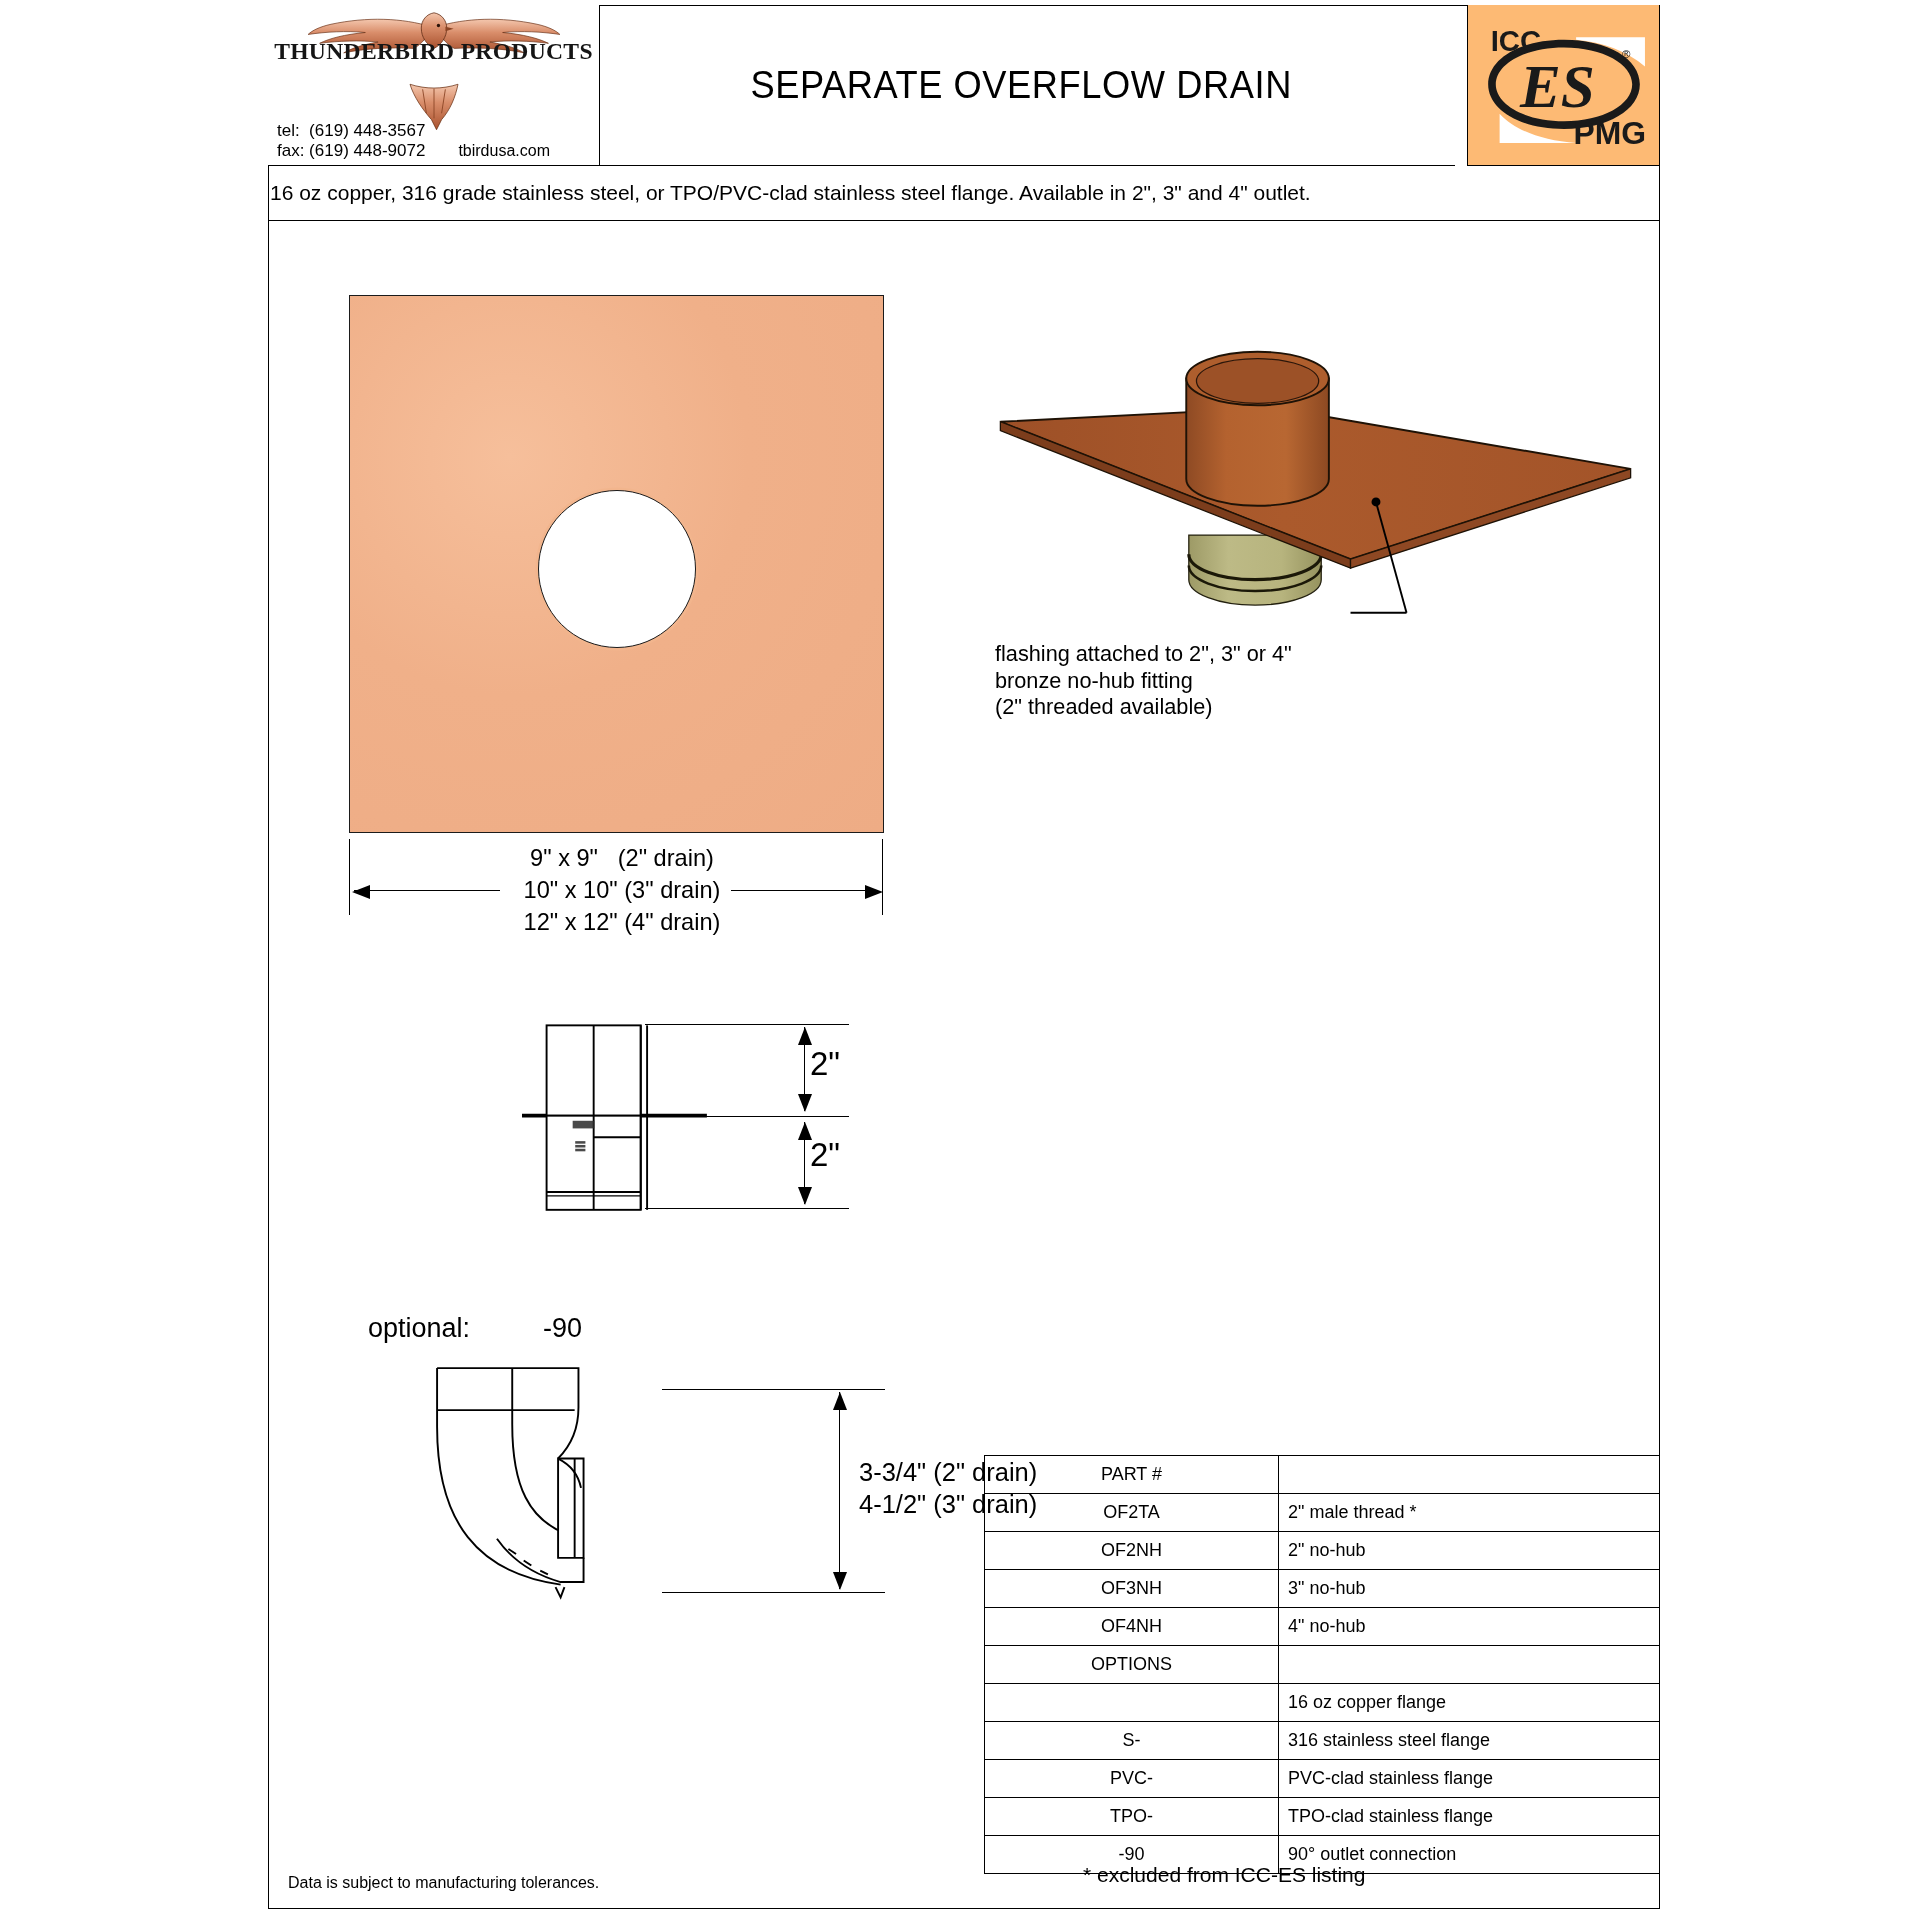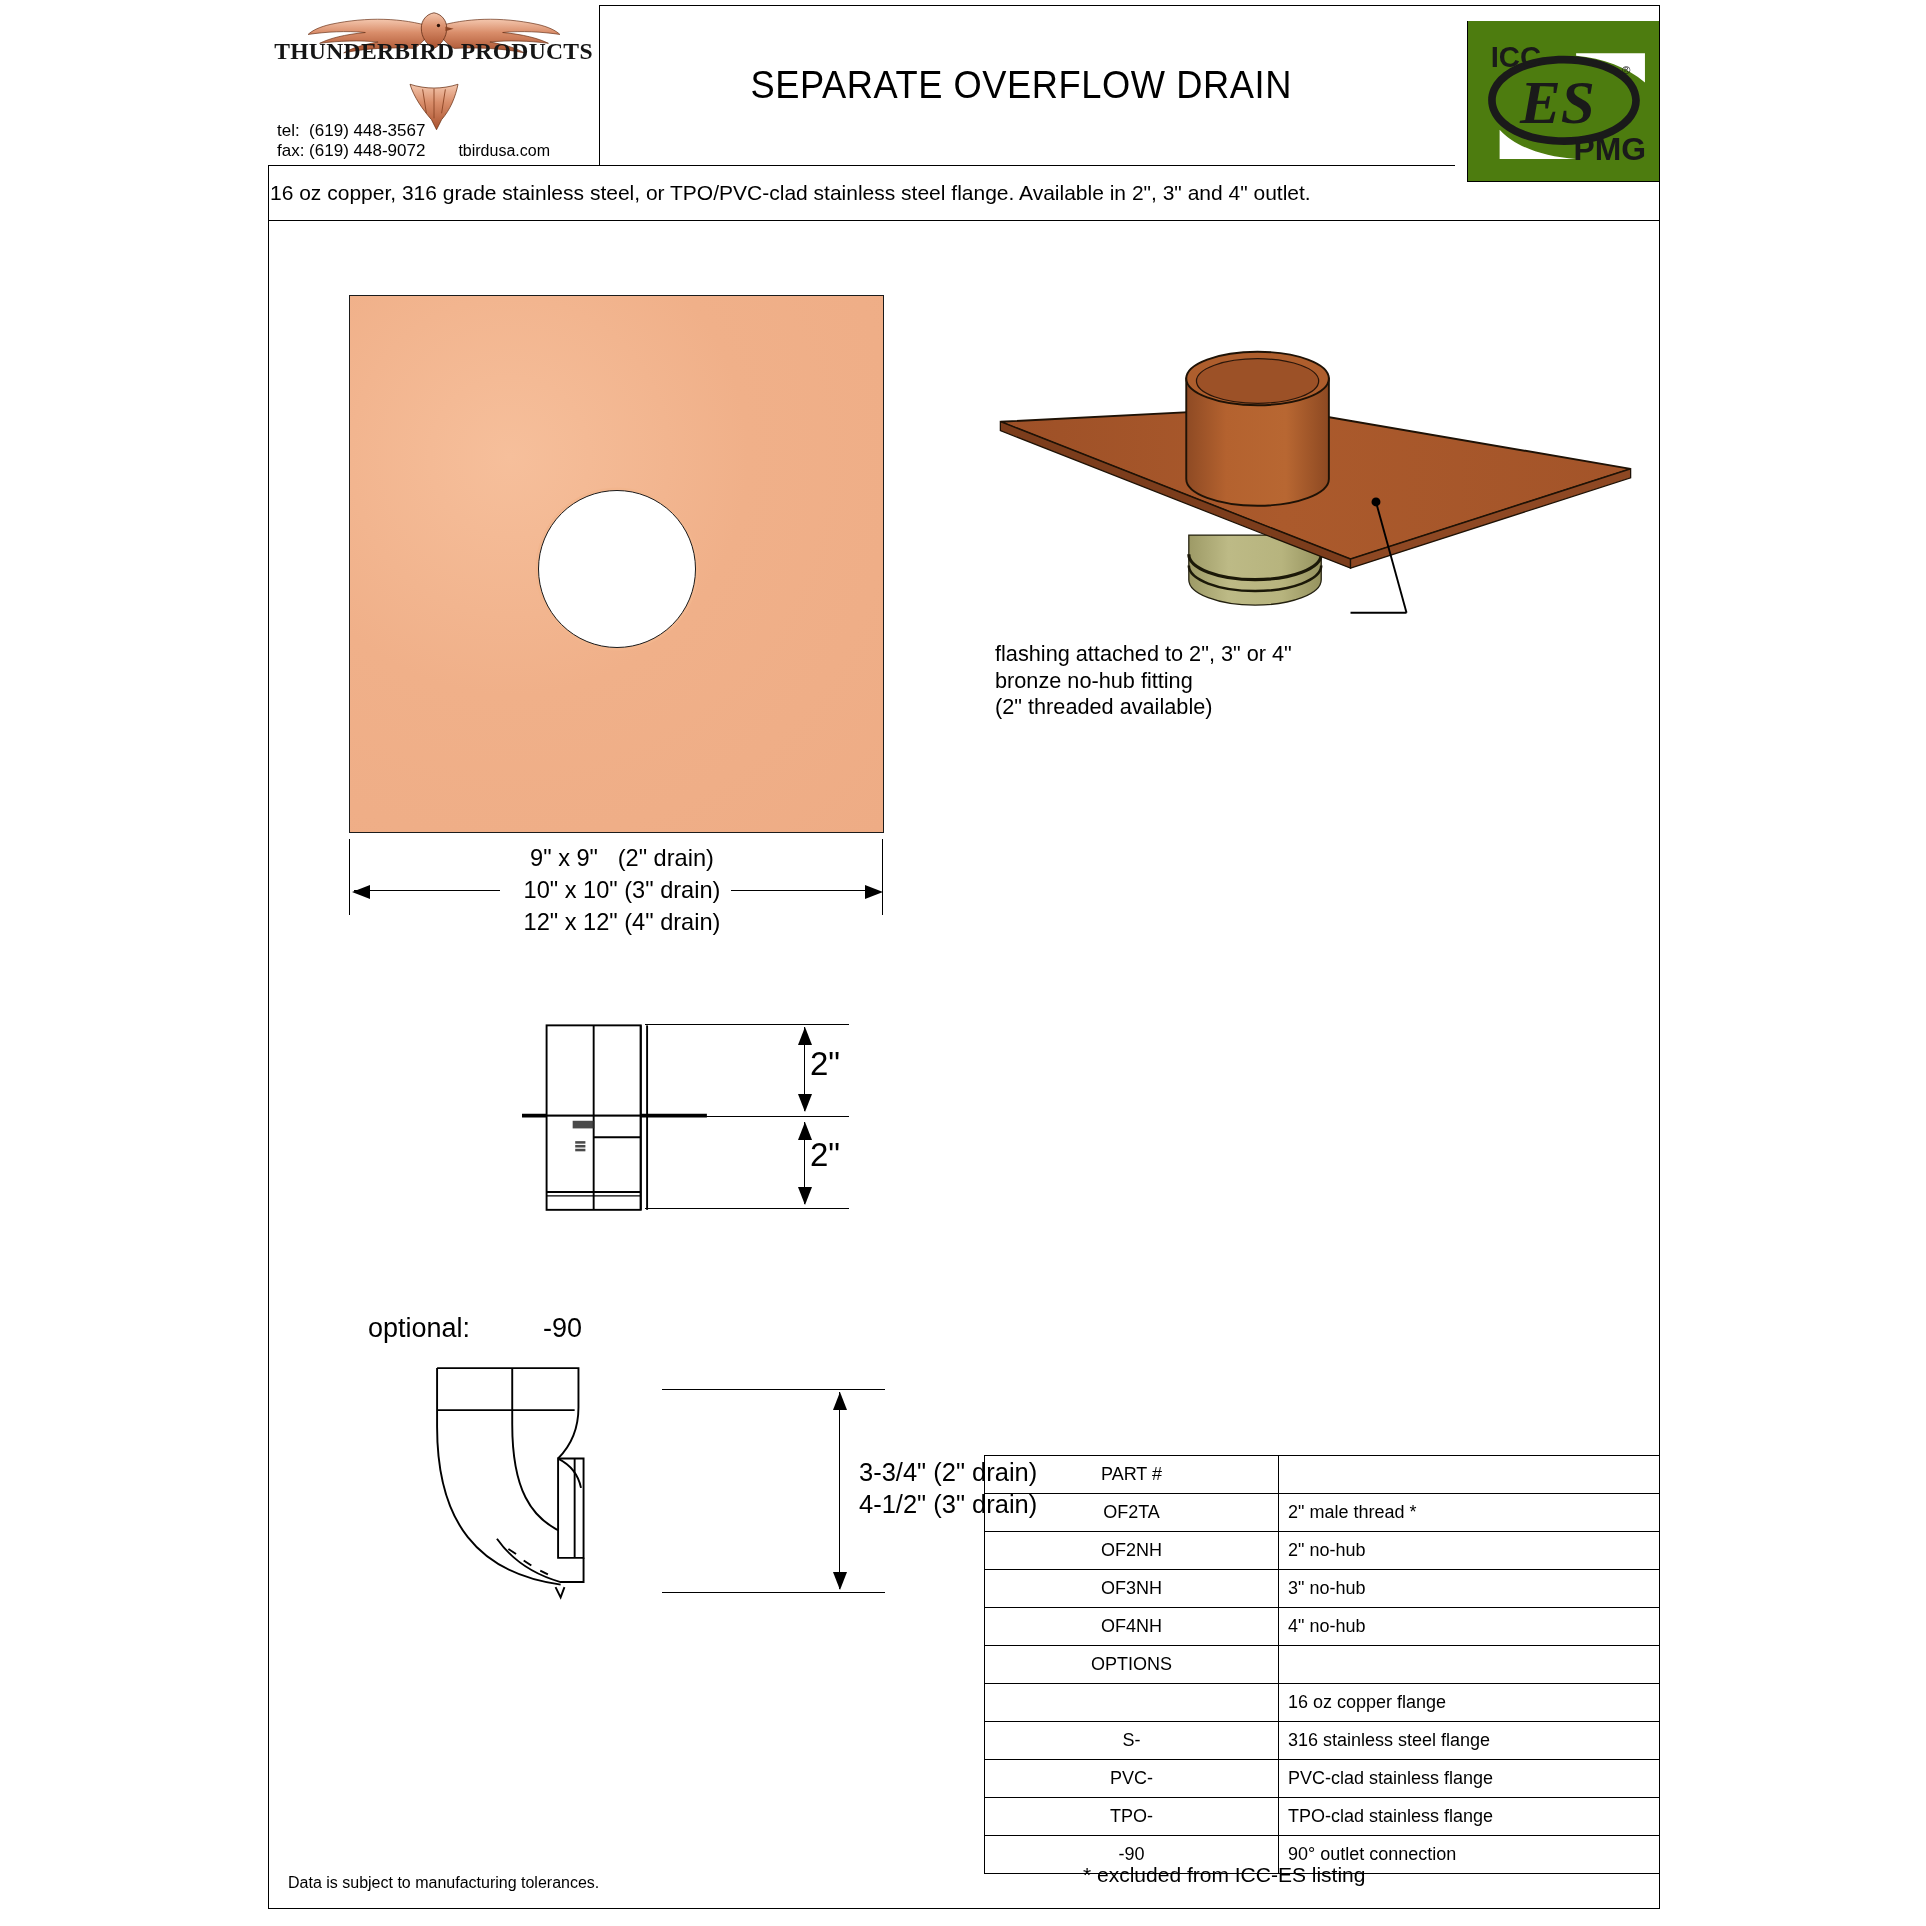--- a/index.html
+++ b/index.html
@@ -28,23 +28,23 @@
   .hdr-title-cell{
     position:absolute;left:320px;top:0px;width:867px;height:161px;
     border-bottom:1.9px solid #000;box-sizing:border-box;
     display:flex;align-items:center;justify-content:center;text-align:right;
   }
   .hdr-title{
     font-size:39px;letter-spacing:0.6px;font-weight:400;white-space:nowrap;
     transform:scaleX(.93);transform-origin:center;
   }
   .hdr-icc{
-    position:absolute;left:1199px;top:16px;width:192px;height:161px;
+    position:absolute;left:1199px;top:0px;width:192px;height:161px;
     border-left:1.9px solid #000;border-bottom:1.9px solid #000;box-sizing:border-box;
-    background:#4d7c0f;
+    background:#fdba74;
   }
 
   
   .eagle{position:absolute;left:50%;top:3.8px;transform:translateX(-50%);width:255px;height:75px;}
   .brandname{
     position:absolute;left:0;right:0;top:33px;text-align:center;
     font-family:"Liberation Serif", serif;font-weight:bold;font-size:23.6px;
     letter-spacing:0.3px;color:#151515;
   }
   .contact{

